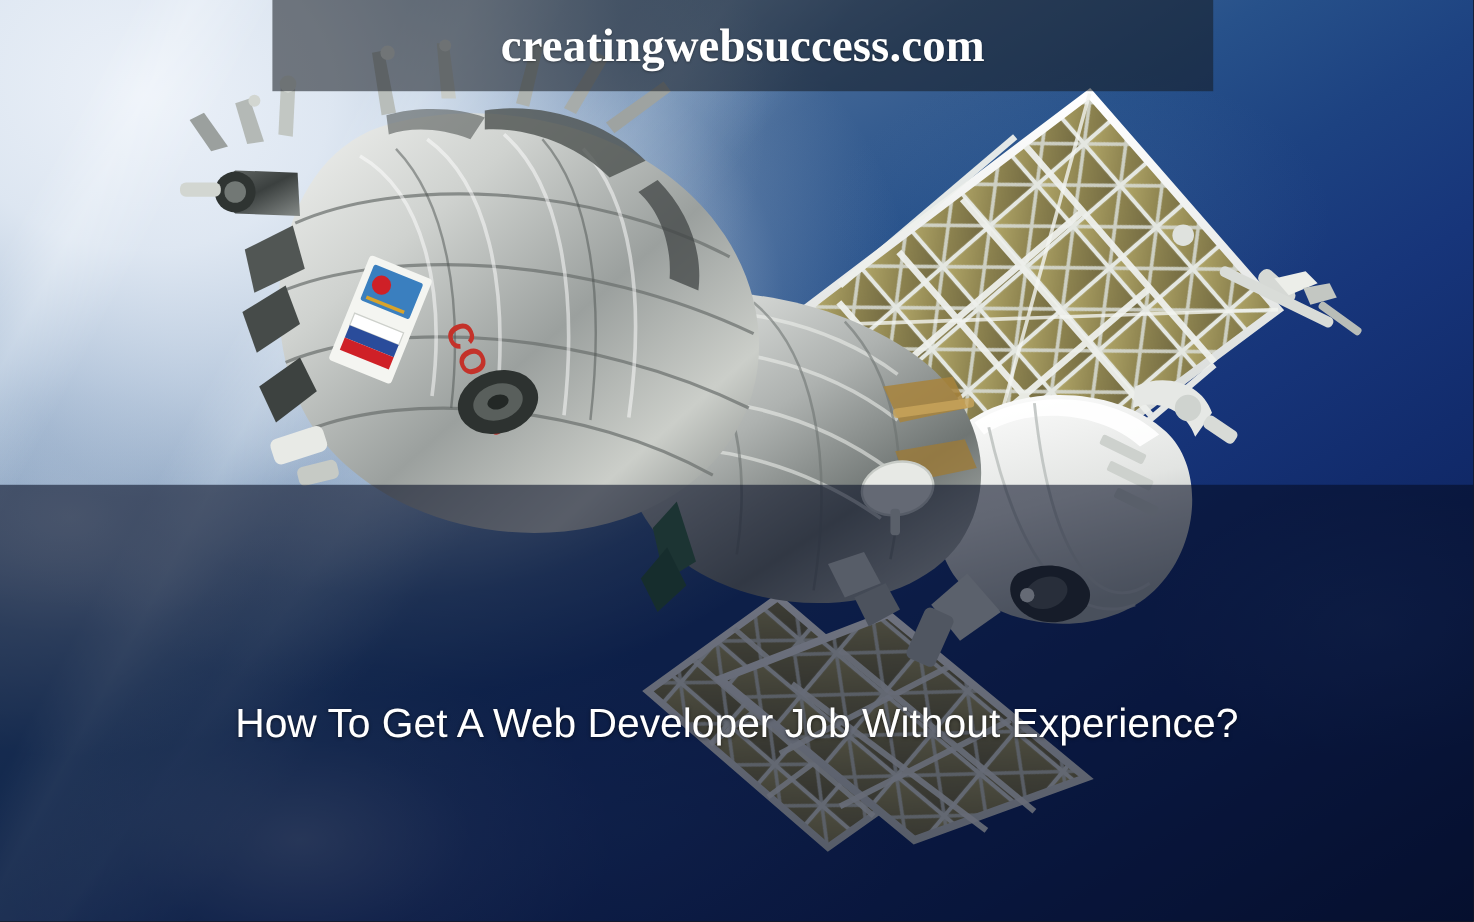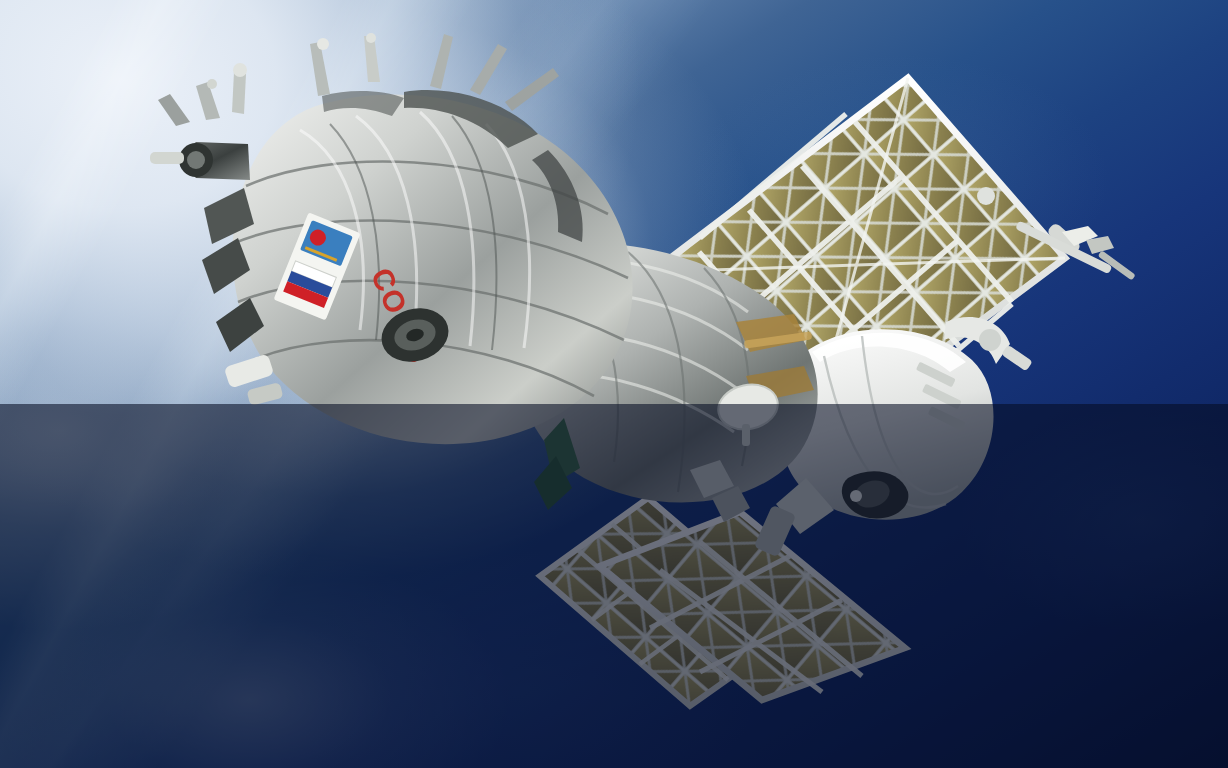--- a/index.html
+++ b/index.html
@@ -408,15 +408,21 @@
 
     <g>
       <path d="M690 470 l30 -10 l14 26 l-30 12 z" fill="#c9cdc8"></path>
       <path d="M712 498 l26 -12 l12 22 l-26 14 z" fill="#aeb3ae"></path>
       <circle cx="856" cy="496" r="6" fill="#e9ebe7"></circle>
     </g>
   </svg>
 
   <div class="dark-overlay"></div>
 
-
+  <div class="url-banner">
+    <span class="url-banner-text">creatingwebsuccess.com</span>
+  </div>
+
+  <div class="title-wrap">
+    <h1 class="title-text">How To Get A Web Developer Job Without Experience?</h1>
+  </div>
 
 </div>
 
 </body></html>

